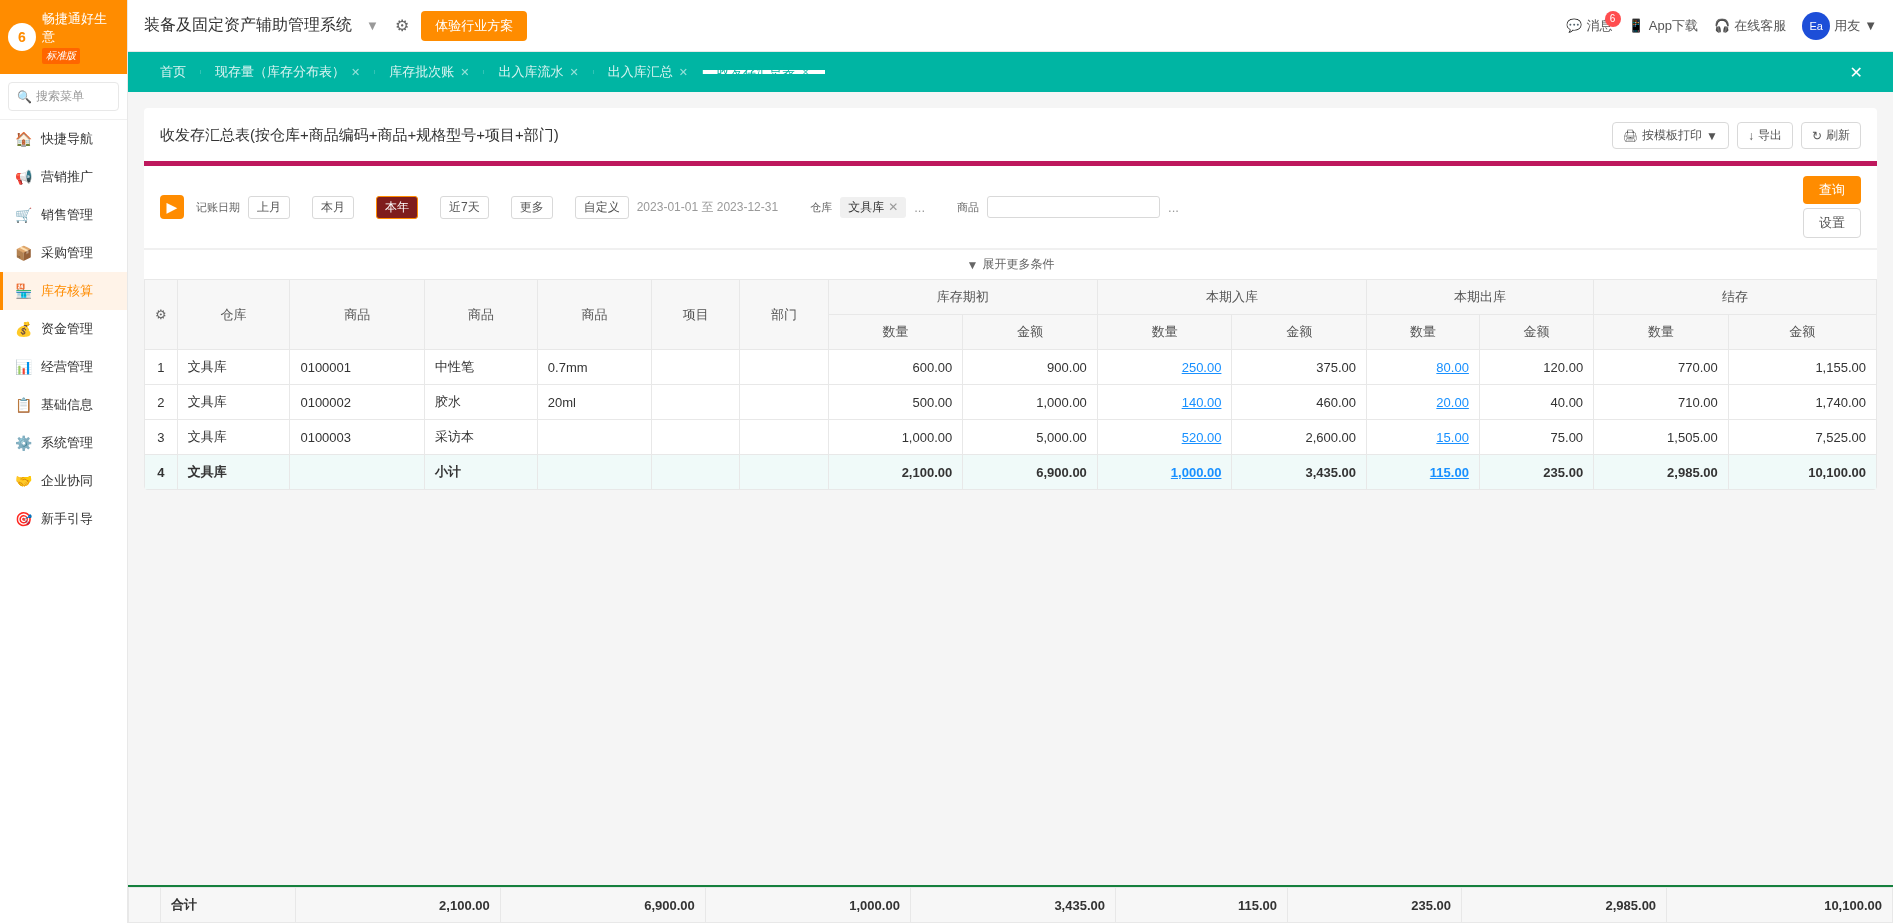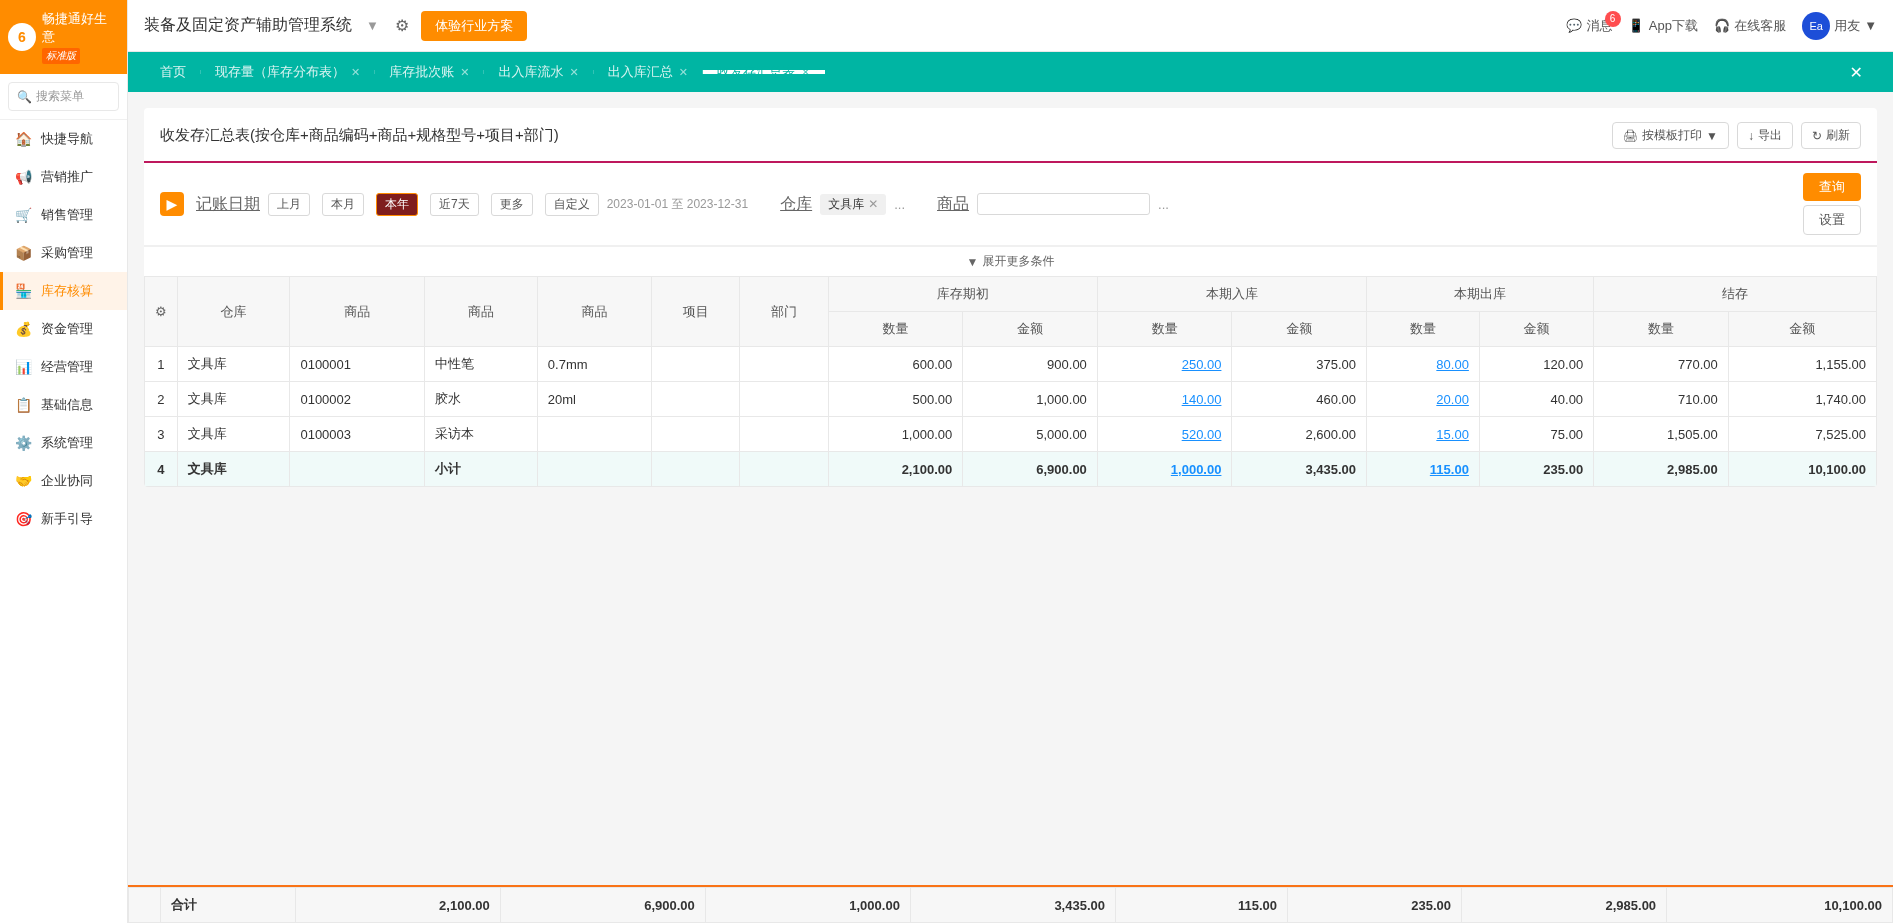--- a/index.html
+++ b/index.html
@@ -33,33 +33,33 @@
     .tab { display: flex; align-items: center; padding: 0 14px; height: 100%; color: rgba(255,255,255,0.85); cursor: pointer; font-size: 13px; gap: 6px; border-right: 1px solid rgba(255,255,255,0.2); white-space: nowrap; }
     .tab.active { background: #fff; color: #00b5a3; font-weight: 500; }
     .tab-close { font-size: 11px; opacity: 0.7; }
     .tabbar-close-all { margin-left: auto; padding: 0 12px; color: #fff; cursor: pointer; font-size: 16px; }
 
     
     .content { flex: 1; overflow: auto; padding: 16px; background: #f5f5f5; }
     .page-card { background: #fff; border-radius: 4px; overflow: hidden; }
 
     
-    .page-header { padding: 14px 16px 0; border-bottom: 2px solid #be185d; }
+    .page-header { padding: 14px 16px 0; border-bottom: 5px solid #be185d; }
     .page-title { font-size: 15px; color: #333; font-weight: 500; margin-bottom: 12px; display: flex; align-items: center; justify-content: space-between; }
     .page-title-actions { display: flex; gap: 8px; }
     .btn-print { border: 1px solid #d9d9d9; background: #fff; border-radius: 4px; padding: 4px 10px; font-size: 12px; cursor: pointer; color: #555; display: flex; align-items: center; gap: 4px; }
     .btn-export { border: 1px solid #d9d9d9; background: #fff; border-radius: 4px; padding: 4px 10px; font-size: 12px; cursor: pointer; color: #555; display: flex; align-items: center; gap: 4px; }
     .btn-refresh { border: 1px solid #d9d9d9; background: #fff; border-radius: 4px; padding: 4px 10px; font-size: 12px; cursor: pointer; color: #555; display: flex; align-items: center; gap: 4px; }
 
     
     .filter-bar { display: flex; align-items: center; padding: 10px 16px; gap: 12px; flex-wrap: wrap; border-bottom: 1px solid #f0f0f0; }
     .filter-toggle { width: 24px; height: 24px; background: #ff8c00; border-radius: 4px; display: flex; align-items: center; justify-content: center; color: #fff; cursor: pointer; font-size: 14px; flex-shrink: 0; }
     .filter-section { display: flex; align-items: center; gap: 8px; flex-wrap: wrap; }
-    .filter-label { color: #666; font-size: 16px; white-space: nowrap; text-decoration: underline; }
-    .date-btns { display: flex; gap: 12px; align-items: center; }
+    .filter-label { color: #666; font-size: 11px; white-space: nowrap; }
+    .date-btns { display: flex; gap: 22px; align-items: center; }
     .date-btn { padding: 2px 8px; border: 1px solid #d9d9d9; border-radius: 3px; cursor: pointer; font-size: 12px; background: #fff; color: #555; }
     .date-btn.active { background: #7f1d1d; border-color: #ff8c00; color: #fff; }
     .date-range { font-size: 12px; color: #999; }
     .filter-warehouse { display: flex; align-items: center; gap: 8px; margin-left: 20px; }
     .warehouse-tag { display: flex; align-items: center; gap: 4px; background: #f0f0f0; padding: 2px 8px; border-radius: 3px; font-size: 12px; color: #333; }
     .warehouse-tag-close { cursor: pointer; color: #999; }
     .filter-more { color: #999; cursor: pointer; font-size: 13px; }
     .filter-goods { display: flex; align-items: center; gap: 8px; margin-left: 20px; }
     .filter-goods-input { border: 1px solid #d9d9d9; border-radius: 3px; padding: 3px 8px; font-size: 12px; min-width: 80px; background: #fff; color: #333; }
     .btn-query { background: #ff8c00; color: #fff; border: none; border-radius: 4px; padding: 5px 16px; font-size: 13px; cursor: pointer; }
@@ -367,21 +367,21 @@
               <td><strong>235.00</strong></td>
               <td><strong>2,985.00</strong></td>
               <td><strong>10,100.00</strong></td>
             </tr>
           </tbody>
         </table>
       </div>
     </div>
   </div>
 
-  <div style="background:#84cc16;border-top:2px solid #f97316;padding:0;flex-shrink:0;">
+  <div style="background:#84cc16;border-top:2px solid #15803d;padding:0;flex-shrink:0;">
     <table style="width:100%;border-collapse:collapse;font-size:13px;font-weight:bold;">
       <tbody>
           <tr class="footer-row">
         <td style="width:32px;text-align:center;padding:8px 10px;border:1px solid #e8e8e8;"></td>
         <td colspan="6" style="text-align:left;padding:8px 10px;border:1px solid #e8e8e8;">合计</td>
         <td style="text-align:right;padding:8px 10px;border:1px solid #e8e8e8;">2,100.00</td>
         <td style="text-align:right;padding:8px 10px;border:1px solid #e8e8e8;">6,900.00</td>
         <td style="text-align:right;padding:8px 10px;border:1px solid #e8e8e8;">1,000.00</td>
         <td style="text-align:right;padding:8px 10px;border:1px solid #e8e8e8;">3,435.00</td>
         <td style="text-align:right;padding:8px 10px;border:1px solid #e8e8e8;">115.00</td>

